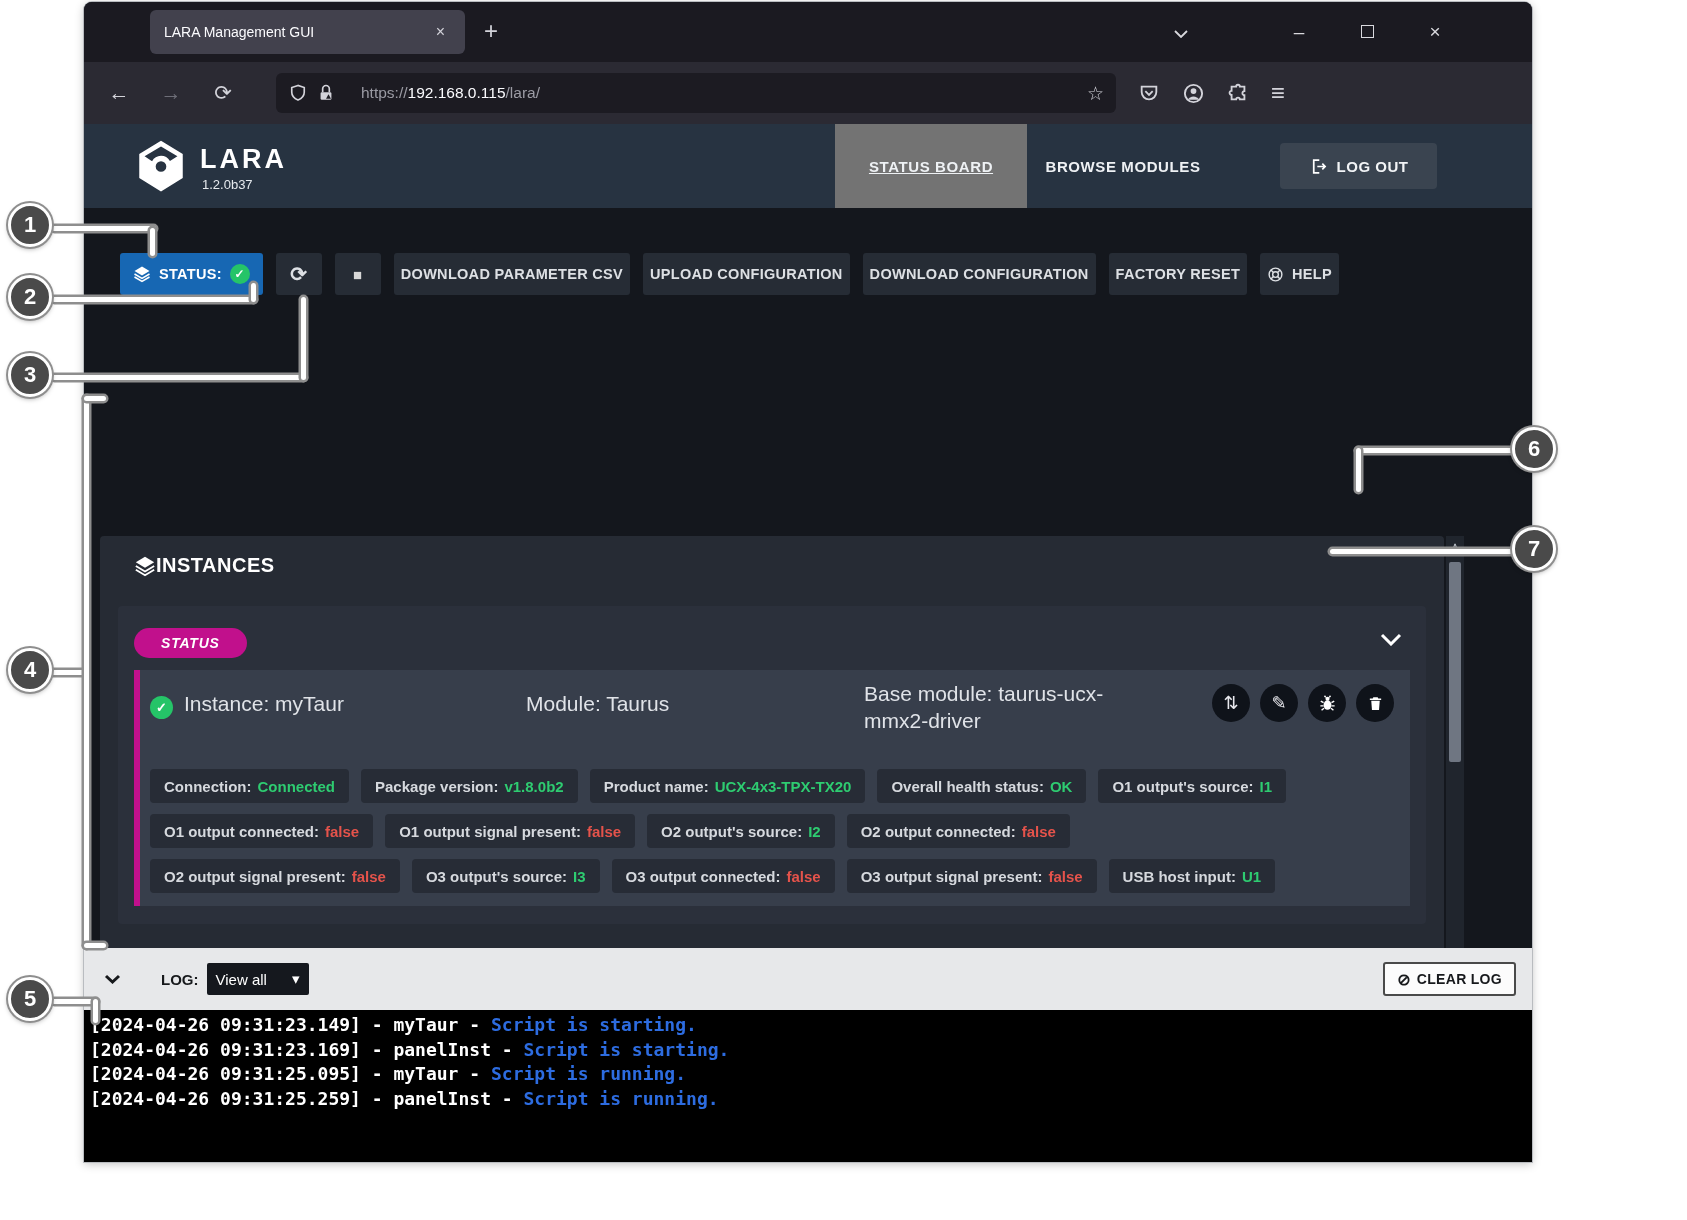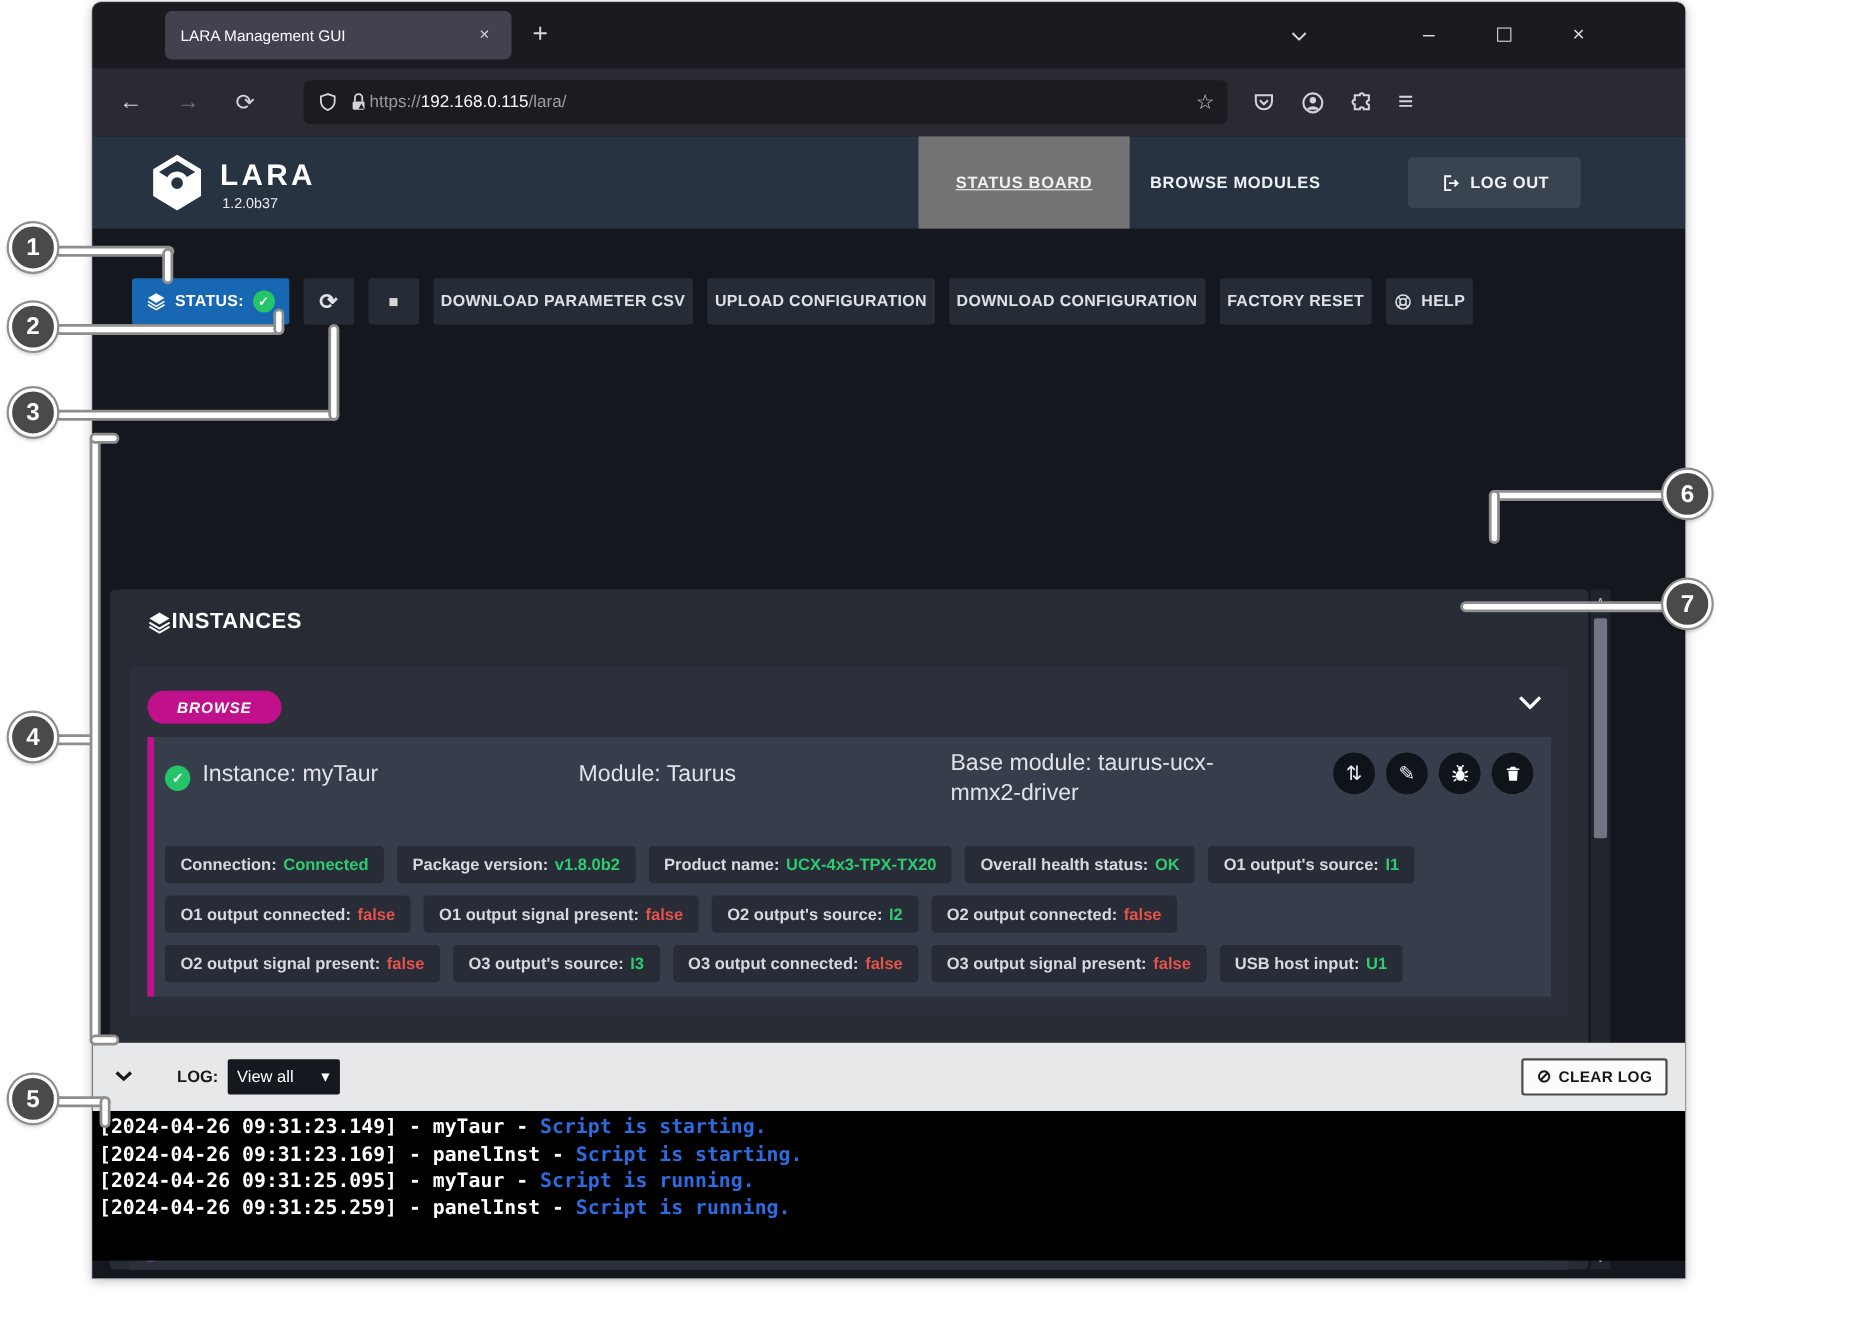--- a/index.html
+++ b/index.html
@@ -22,21 +22,21 @@
   .maxi-box { width:13px; height:13px; border:1.6px solid #d9d9de; margin:5px auto; }
 
   
   .btoolbar { position:absolute; left:0; top:60px; width:100%; height:62px; background:#2b2a33;
               display:flex; align-items:center; }
   .nav-ico { width:34px; text-align:center; font-size:21px; color:#d3d3da; margin-left:18px; }
   .nav-ico.dim { color:#6e6e78; }
   .urlbar { position:relative; margin-left:36px; width:840px; height:40px; background:#1c1b22;
             border-radius:6px; display:flex; align-items:center; padding:0 12px; }
   .urlbar svg { flex:none; }
-  .url-text { margin-left:0; font-size:15.5px; flex:1; white-space:nowrap; overflow:hidden; }
+  .url-text { margin-left:25px; font-size:15.5px; flex:1; white-space:nowrap; overflow:hidden; }
   .url-dim { color:#9b9ba4; } .url-host { color:#fbfbfe; }
   .url-star { font-size:19px; color:#d3d3da; }
   .tb-right { display:flex; align-items:center; margin-left:22px; gap:22px; }
 
   
   .appheader { position:absolute; left:0; top:122px; width:100%; height:84px; background:#273341; }
   .logo-wrap { position:absolute; left:48px; top:13px; }
   .brand { position:absolute; left:116px; top:20px; color:#ffffff; font-size:27px; font-weight:bold; letter-spacing:3px; }
   .version { position:absolute; left:118px; top:53px; color:#e6eaee; font-size:13px; }
   .nav-tab { position:absolute; top:0; height:84px; display:flex; align-items:center; justify-content:center;
@@ -100,21 +100,21 @@
   .logbar { position:absolute; left:0; top:740px; width:100%; height:62px; background:#e7e8ea;
             display:flex; align-items:center; }
   .logbar-chevron { margin-left:20px; }
   .log-label { margin-left:40px; font-size:15px; font-weight:bold; color:#17191c; }
   .log-select { margin-left:8px; width:102px; height:32px; background:#15181e; color:#fff;
                 display:flex; align-items:center; justify-content:space-between; padding:0 9px;
                 font-size:15px; border-radius:2px; }
   .clear-btn { margin-left:auto; margin-right:16px; height:34px; border:2px solid #4a4a4a; border-radius:3px;
                background:#fcfcfc; color:#17191c; font-size:14px; font-weight:bold; display:flex;
                align-items:center; padding:0 12px; gap:6px; letter-spacing:.3px; }
-  .logview { position:absolute; left:0; top:802px; width:100%; height:136px; background:#000;
+  .logview { position:absolute; left:0; top:802px; width:100%; height:152px; background:#000;
              padding:3px 0 0 6px; font-family:"DejaVu Sans Mono", monospace; font-size:18px;
              font-weight:bold; color:#fff; }
   .log-line { line-height:24.5px; white-space:nowrap; }
   .log-line span[data-kind="info"] { color:#2d6ce0; }
   .log-line span[data-kind="plain"] { color:#ffffff; }
 
   
   .cline { position:absolute; background:#fff; border-radius:3px; box-shadow:0 0 0 2.5px #8e8e8e; z-index:40; }
   .callout { position:absolute; width:44px; height:44px; border-radius:50%; background:#4a4a4a;
              border:3px solid #fff; box-shadow:0 0 0 2px #8e8e8e, 0 2px 5px rgba(0,0,0,.35);
@@ -231,21 +231,21 @@
       <div class="panel">
         <div class="panel-title">
           <svg width="22" height="22" viewBox="0 0 24 24">
               <path fill="#fff" d="M12 2 22 8 12 14 2 8z"></path>
               <path fill="none" stroke="#fff" stroke-width="2" d="M2 12l10 6 10-6M2 16l10 6 10-6"></path>
             </svg>
           <span>INSTANCES</span>
         </div>
 
         <div class="card driver">
-          <div class="pill" style="background:#c1108c;">BROWSE</div>
+          <div class="pill" style="background:#c1108c;">STATUS</div>
           <div class="card-chevron">
             <svg width="22" height="13" viewBox="0 0 22 13">
                 <polyline points="2,2 11,11 20,2" fill="none" stroke="#fff" stroke-width="3"></polyline>
               </svg>
           </div>
           <div class="iblock driver-block">
             <span class="inst-check" style="left:16px;top:26px;">✓</span>
             <span class="inst-label" style="left:50px;top:22px;">Instance: myTaur</span>
             <span class="inst-label" style="left:392px;top:22px;">Module: Taurus</span>
             <span class="inst-label base-label" style="left:730px;top:10px;">Base module: taurus-ucx-mmx2-driver</span>

